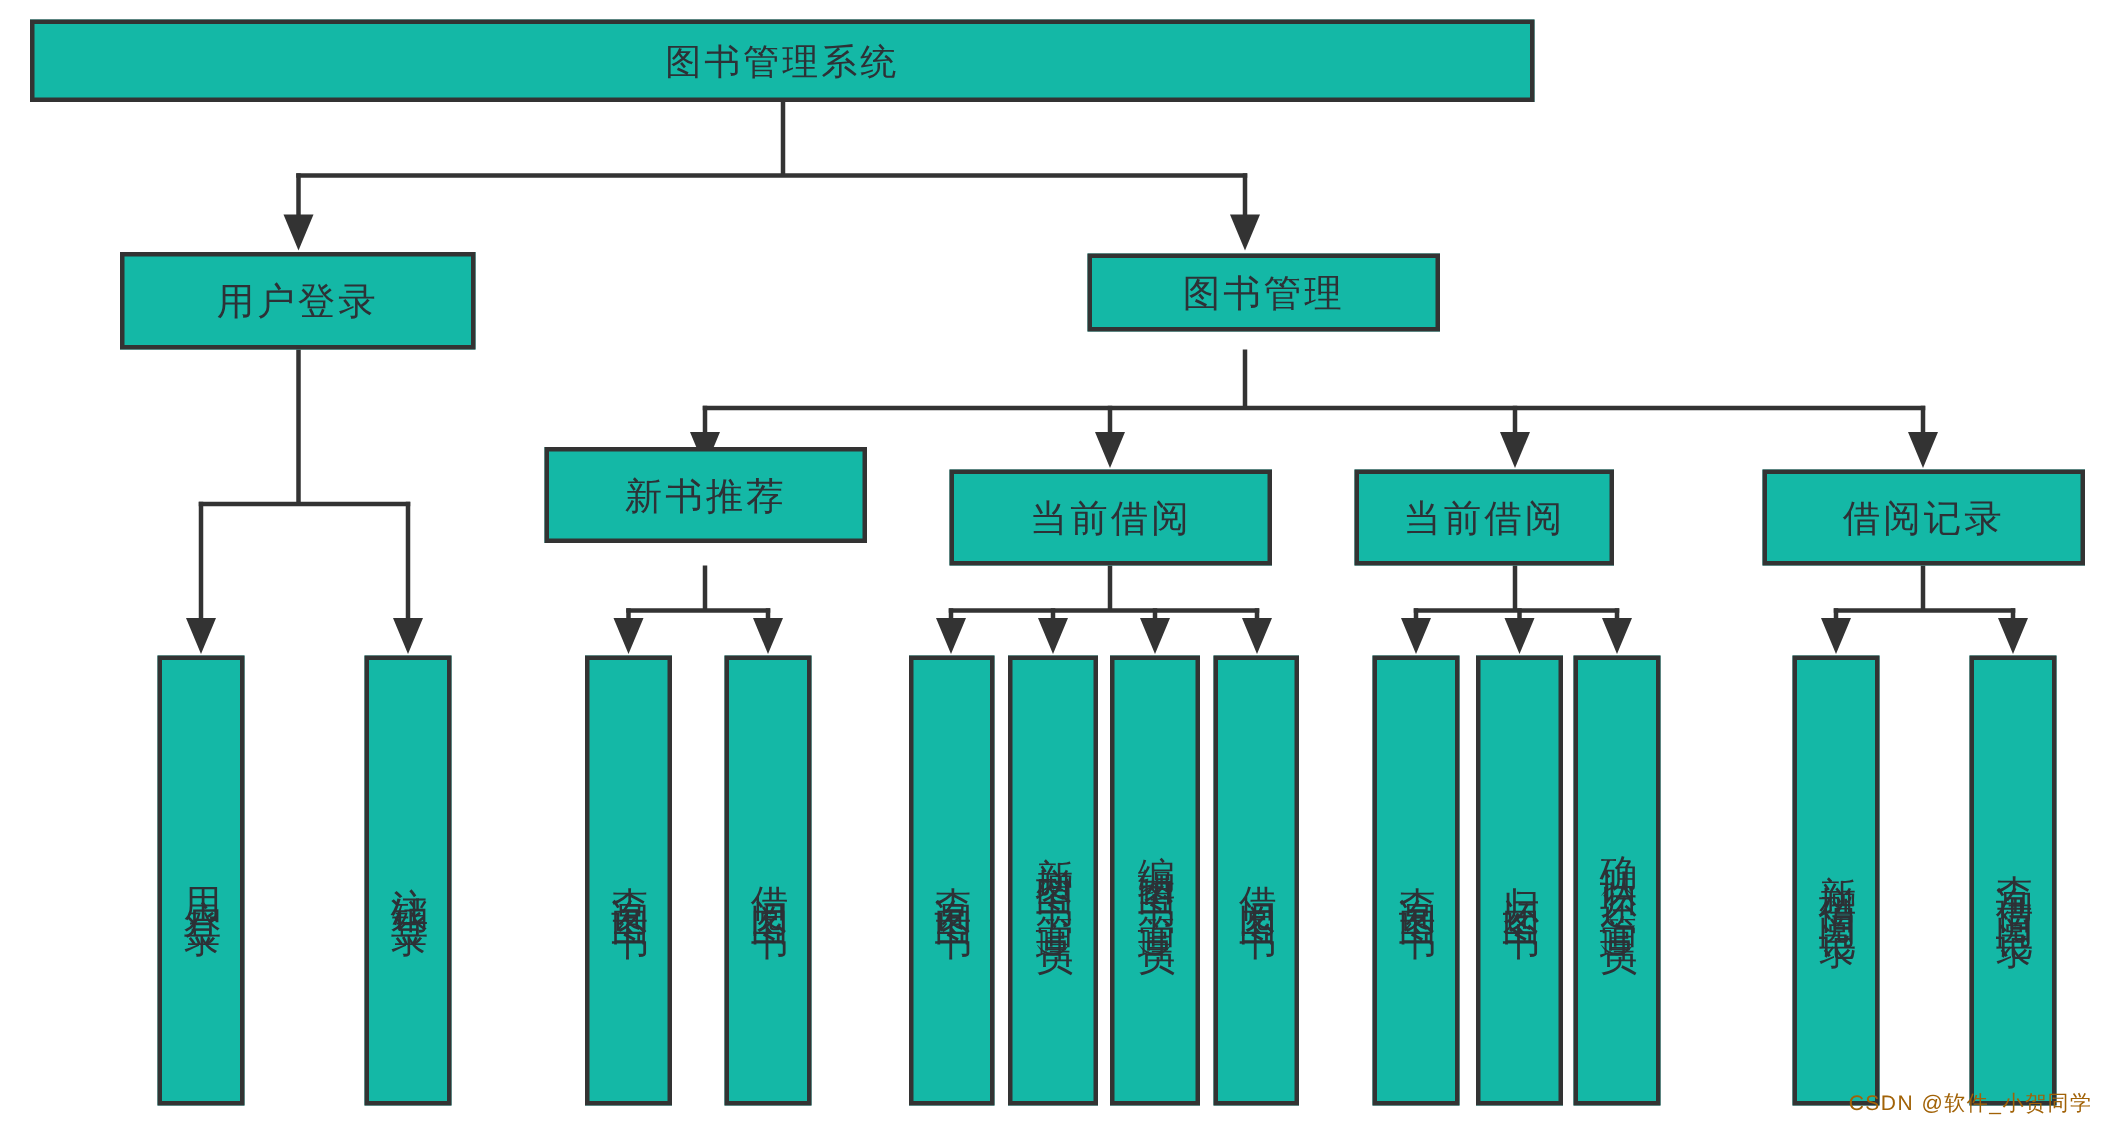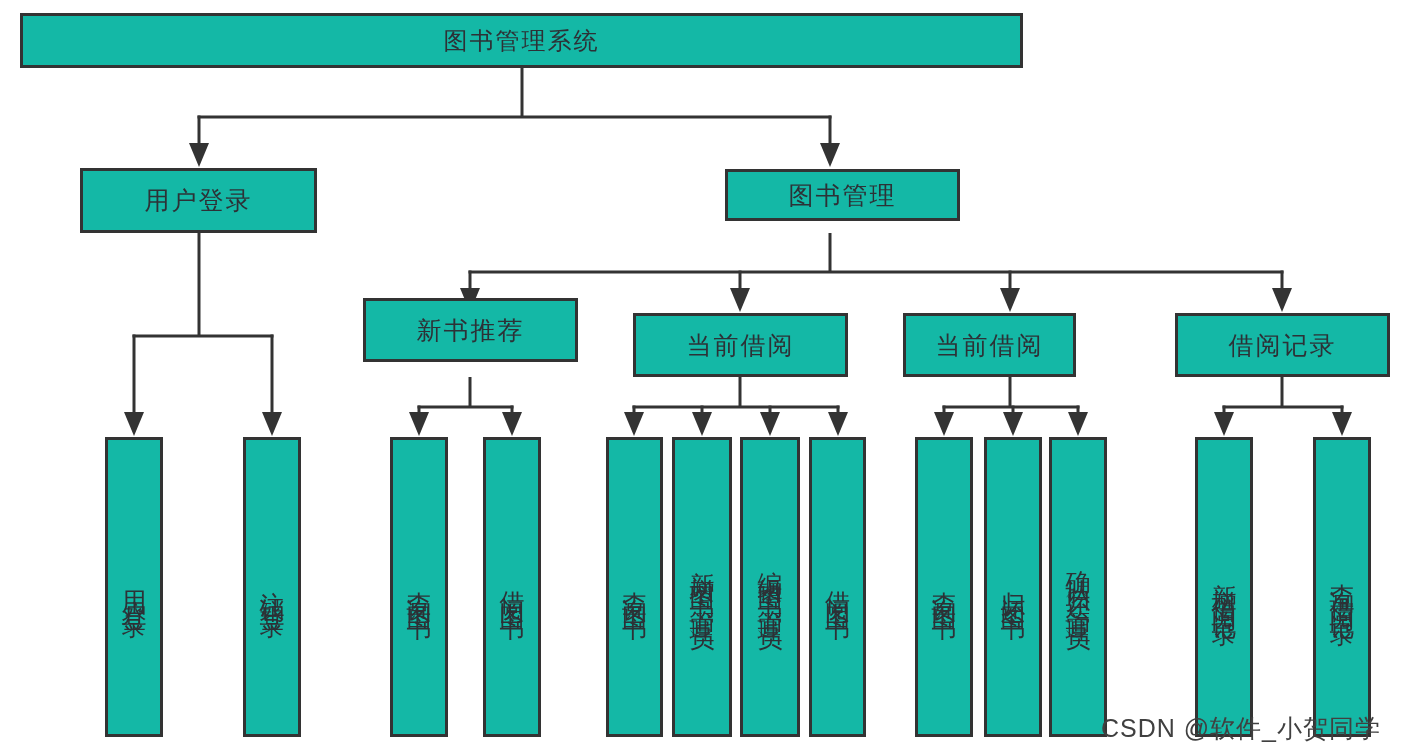--- a/index.html
+++ b/index.html
@@ -24,24 +24,24 @@
   .vtext{
     writing-mode:vertical-rl;
     text-orientation:mixed;
     font-size:25px;
     letter-spacing:8px;
     line-height:1;
     white-space:nowrap;
   }
   .watermark{
     position:absolute;
-    right:24px;bottom:2px;
-    font-size:25px;
+    right:10px;bottom:2px;
+    font-size:14px;
     letter-spacing:1px;
-    color:#404040;
+    color:#a16207;
     white-space:nowrap;
   }
 </style>
 </head>
 <body>
 
 <div class="stage">
 
   <svg class="connectors" viewBox="0 0 1405 747" xmlns="http://www.w3.org/2000/svg">
     <g stroke="#333333" stroke-width="3" fill="none">

